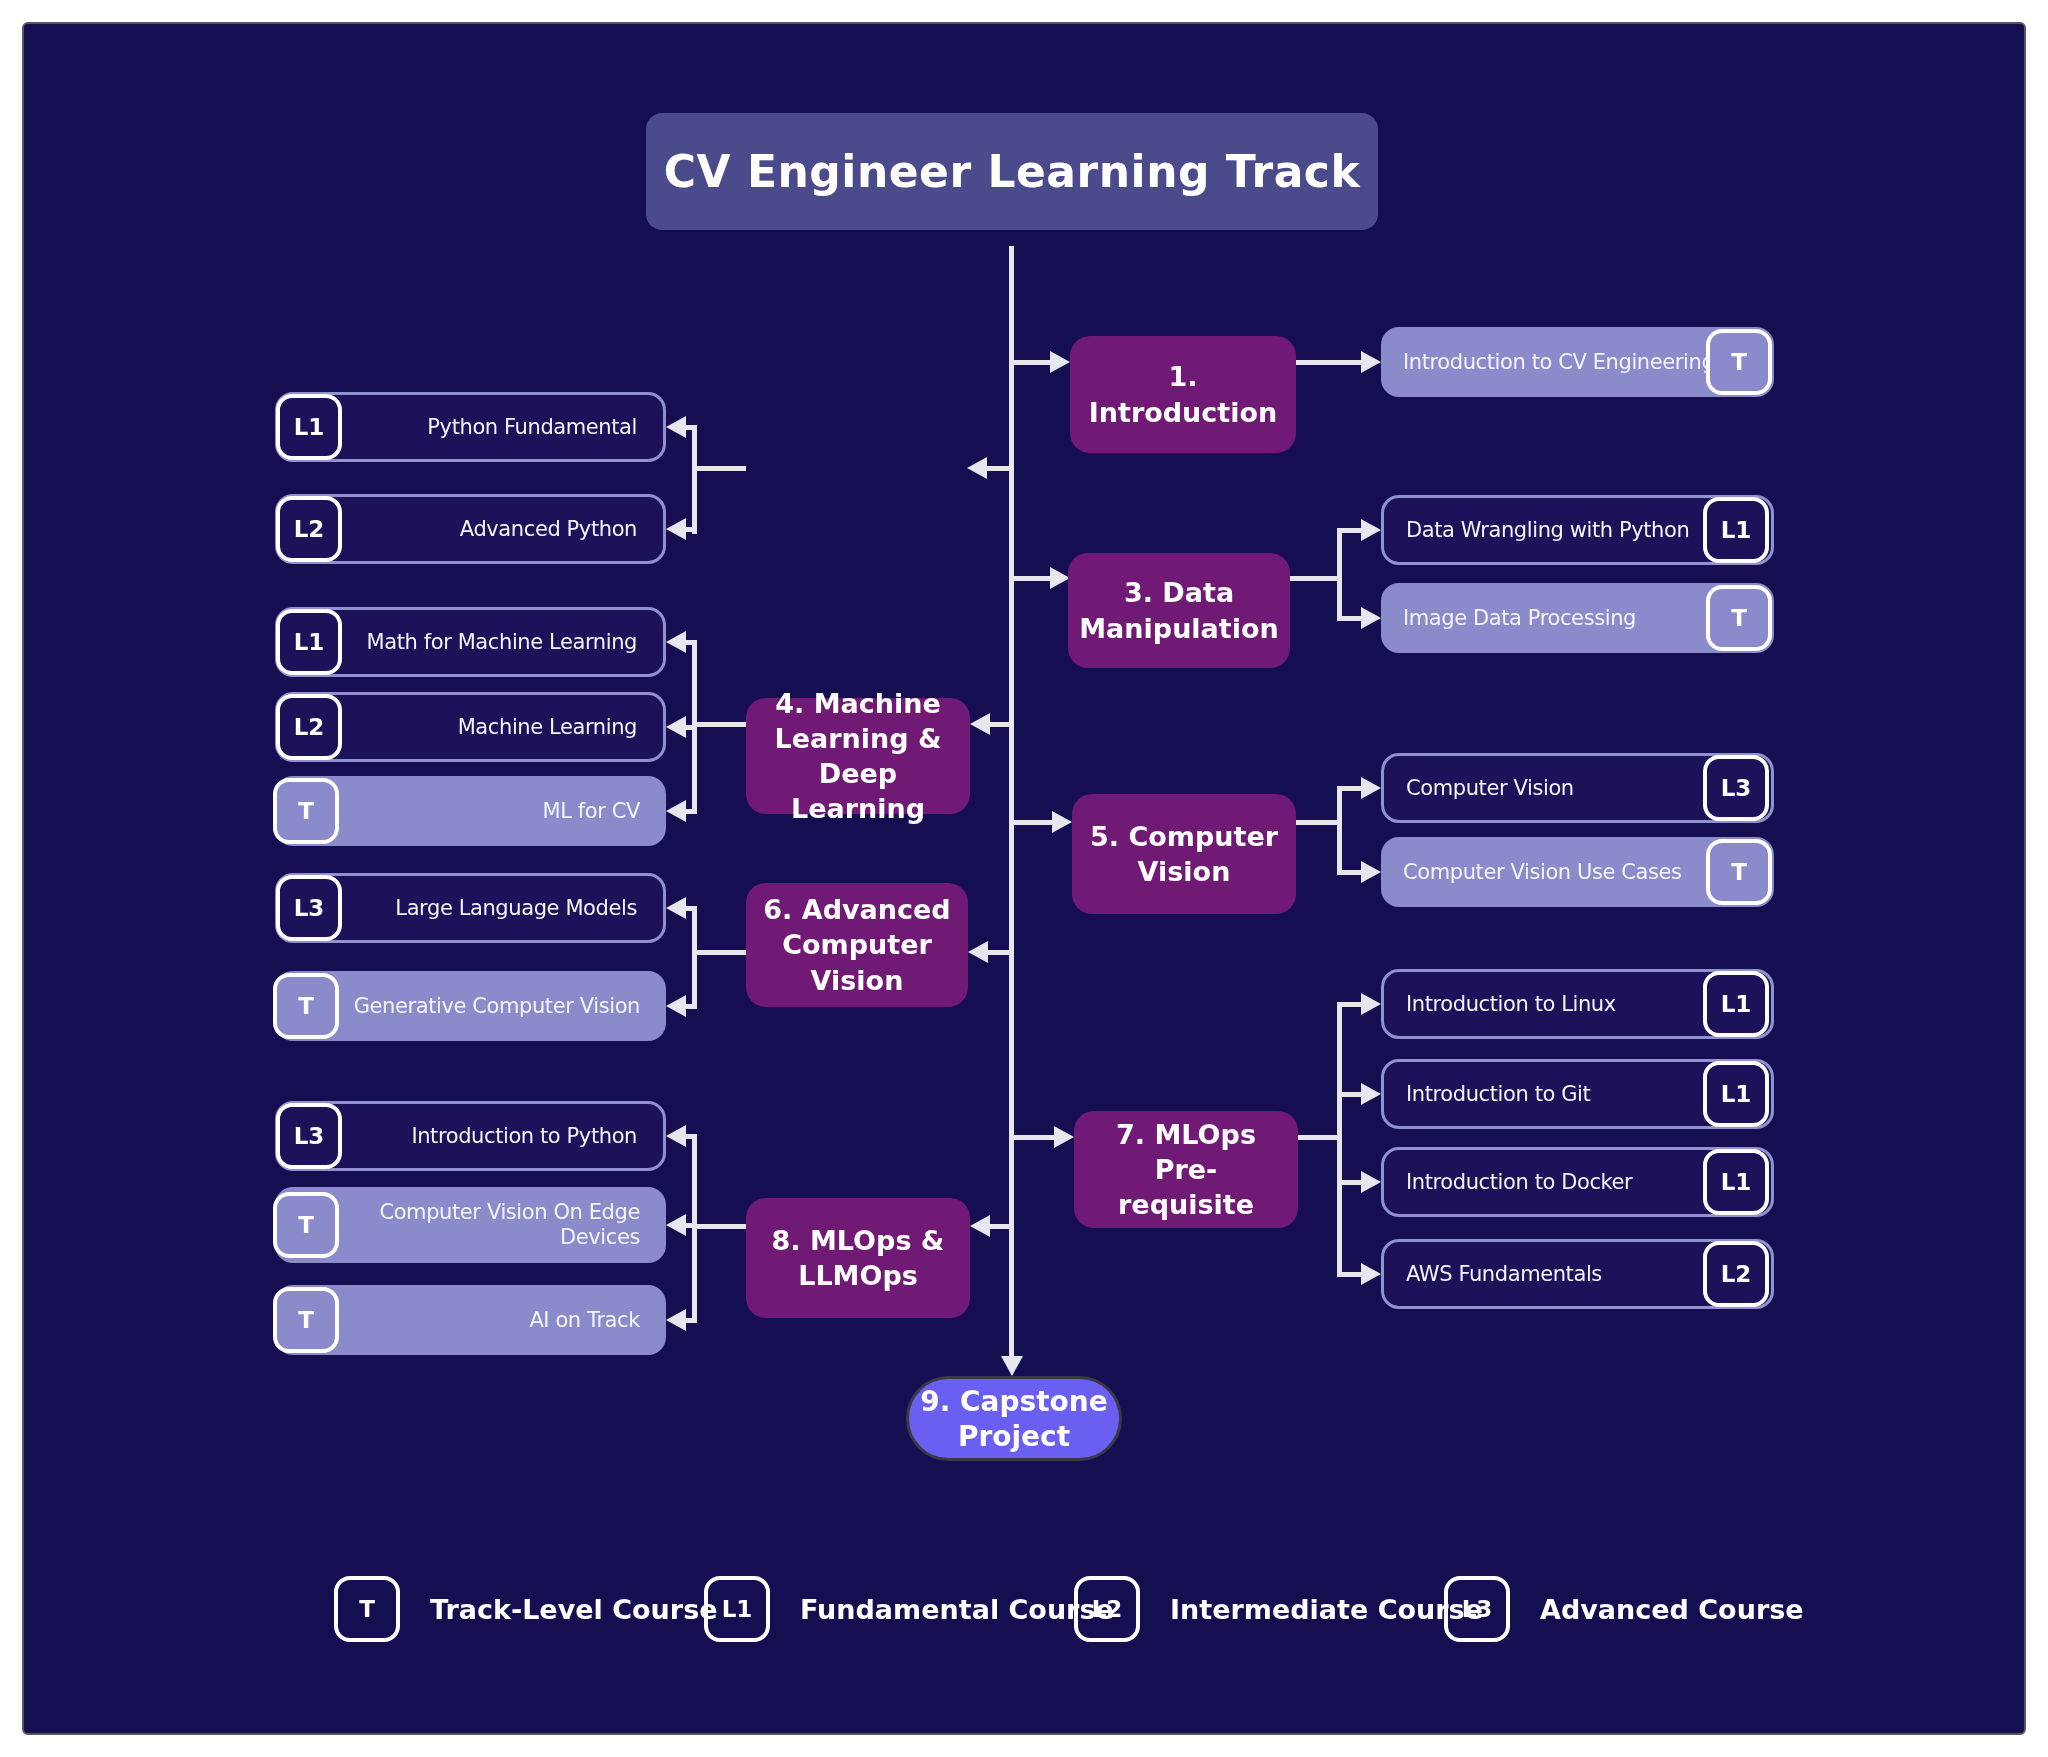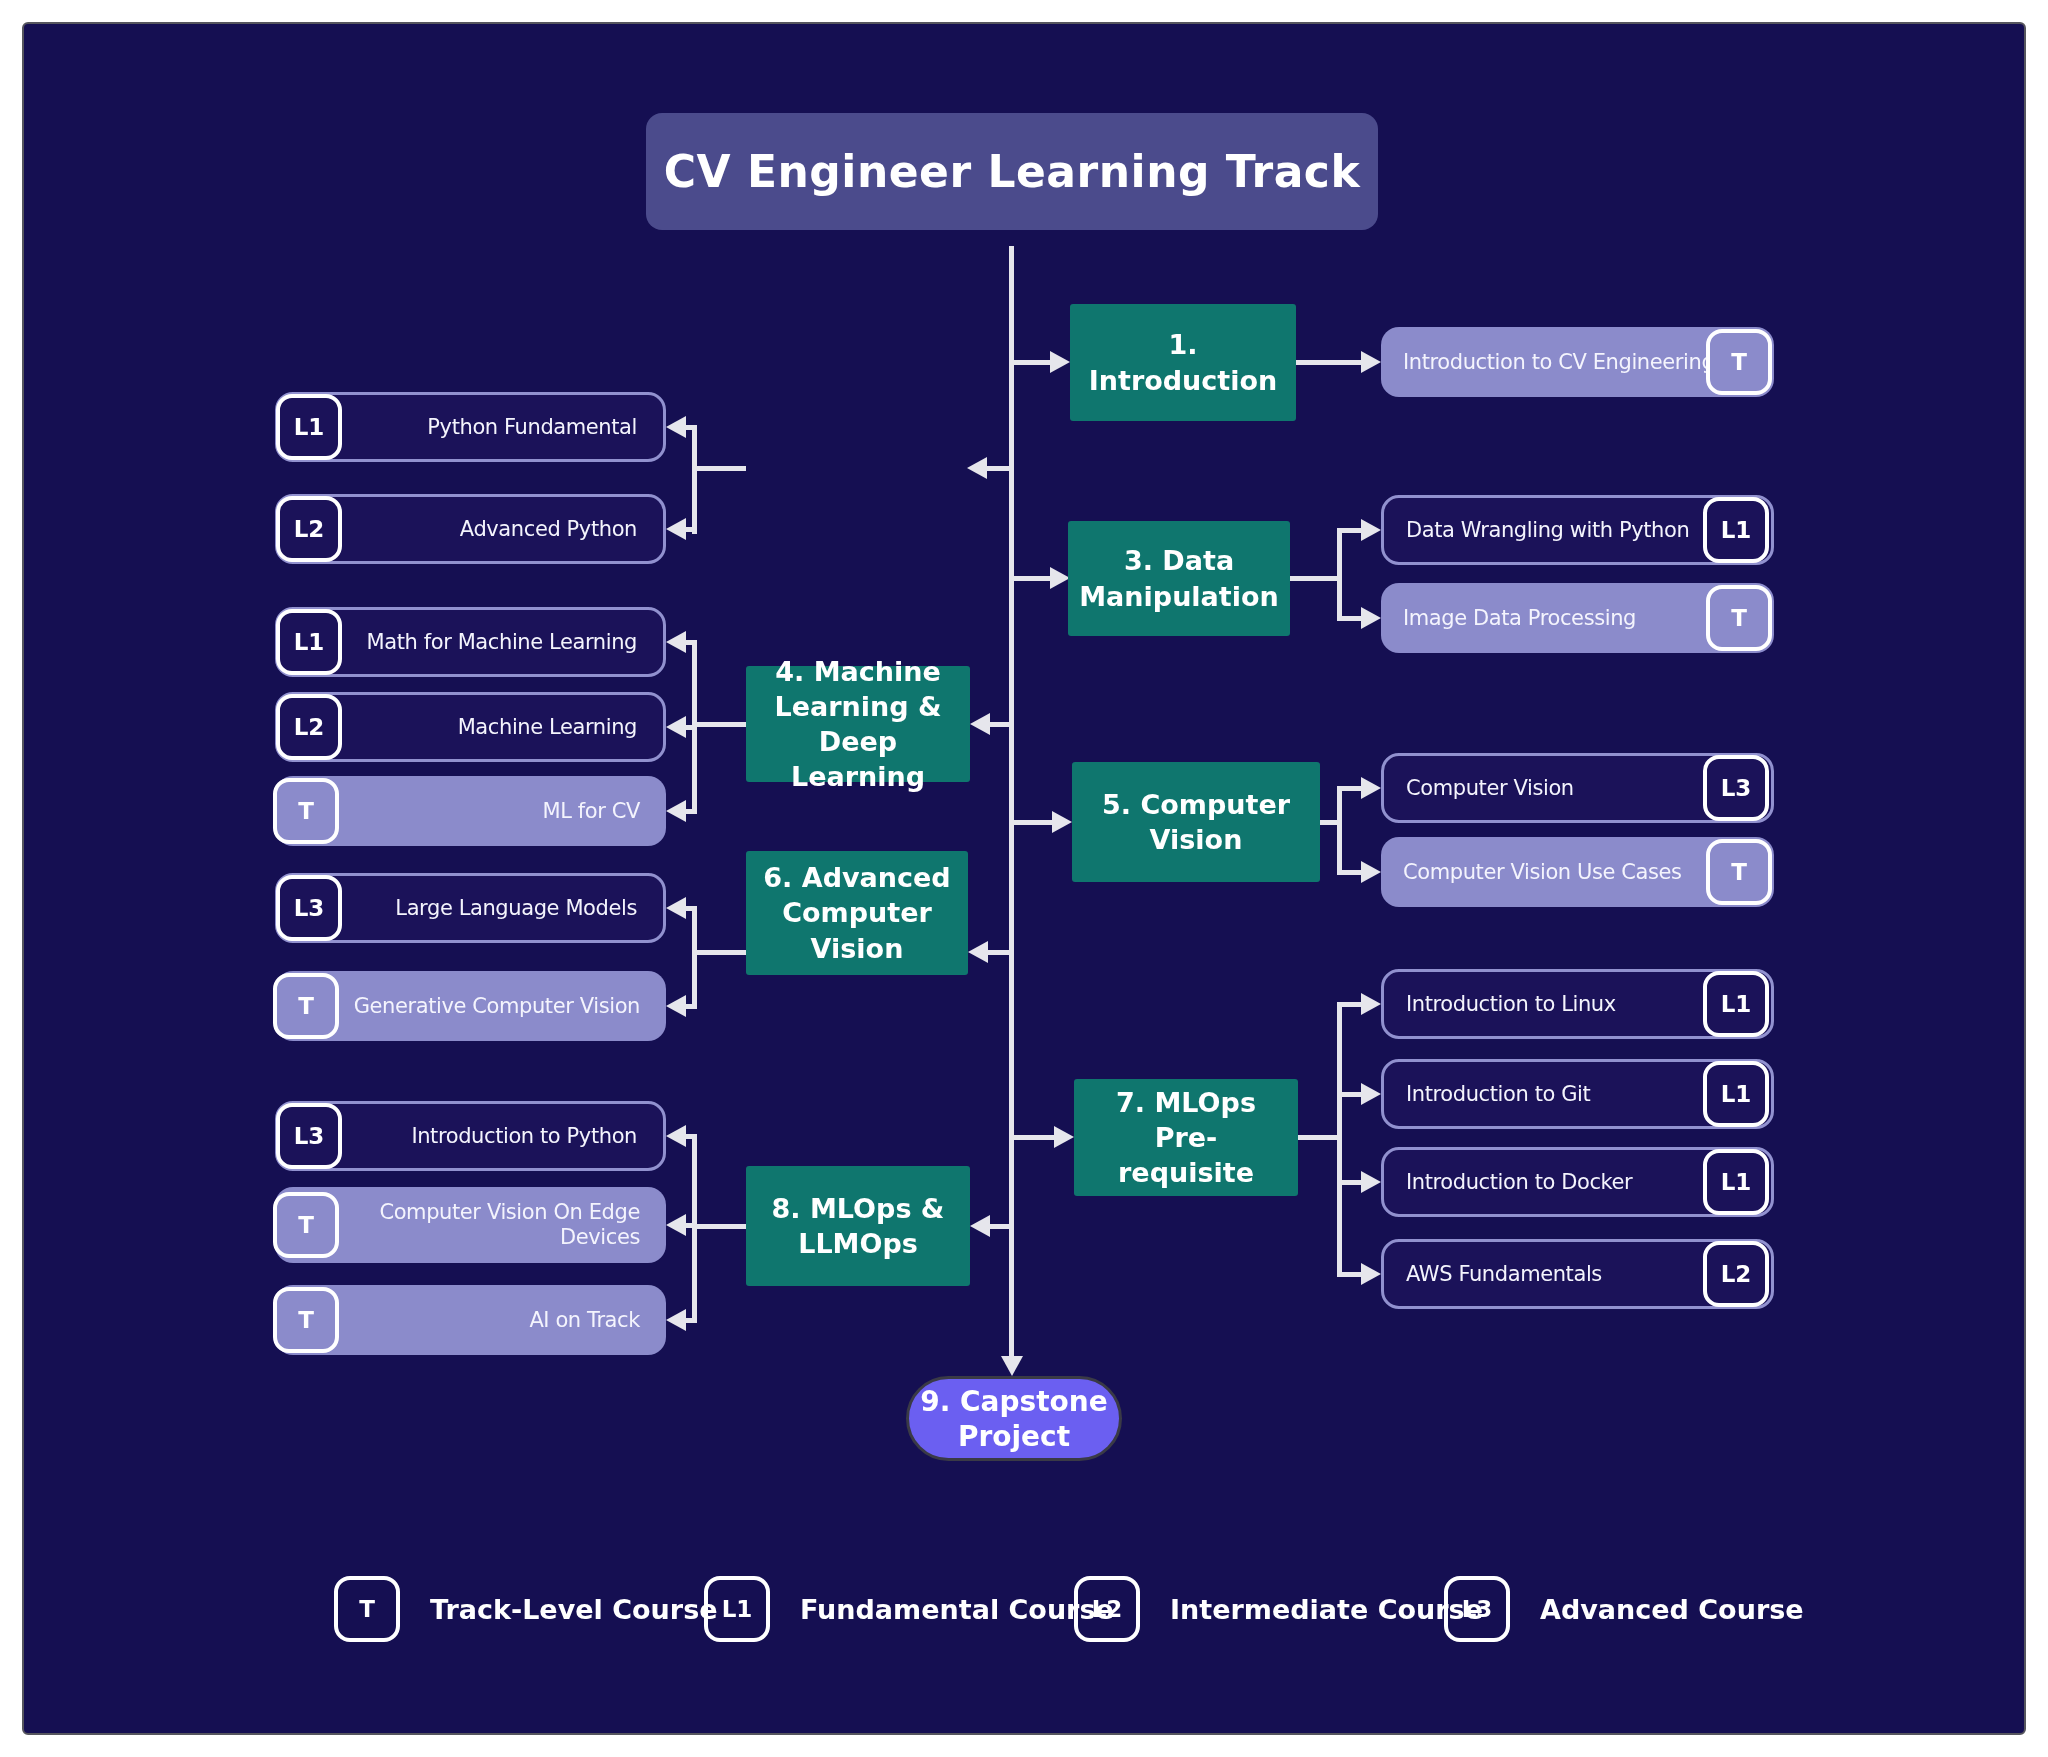--- a/index.html
+++ b/index.html
@@ -21,23 +21,23 @@
   .arr.l { border-top:11px solid transparent; border-bottom:11px solid transparent; border-right:20px solid #e6e6ec; }
   .arr.d { border-left:11px solid transparent; border-right:11px solid transparent; border-top:20px solid #e6e6ec; }
   
   .title-box {
     position:absolute; left:622px; top:89px; width:732px; height:117px;
     background:#4b4b8c; border-radius:16px; display:flex; align-items:center; justify-content:center;
   }
   .title-box span { font-size:44px; font-weight:bold; letter-spacing:0.5px; }
   
   .section-box {
-    position:absolute; background:#0f766e; border-radius:3px;
+    position:absolute; background:#701a75; border-radius:20px;
     display:flex; align-items:center; justify-content:center; text-align:center;
-    padding:0 14px; box-sizing:border-box;
+    padding:0 14px; box-sizing:border-box;margin-top:32px;
   }
   .section-box span { font-size:27px; font-weight:bold; line-height:1.3; }
   
   .course {
     position:absolute; width:391px; height:70px; border-radius:18px;
     display:flex; align-items:center; box-sizing:border-box; overflow:visible;
   }
   .course.right { width:393px; }
   .course.outlined { background:#1b1259; border:3px solid #9191cf; }
   .course.filled  { background:#8b8bcb; }
@@ -166,21 +166,21 @@
 
     <div class="section-box" style="left:1046px; top:280px; width:226px; height:117px;">
       <span>1. Introduction</span>
     </div>
     <div class="section-box" style="left:1044px; top:497px; width:222px; height:115px;">
       <span>3. Data Manipulation</span>
     </div>
     <div class="section-box" style="left:722px; top:642px; width:224px; height:116px;">
       <span>4. Machine Learning &amp; Deep Learning</span>
     </div>
-    <div class="section-box" style="left:1048px; top:738px; width:248px; height:120px;text-align:center;">
+    <div class="section-box" style="left:1048px; top:738px; width:224px; height:120px;text-align:center;">
       <span>5. Computer Vision</span>
     </div>
     <div class="section-box" style="left:722px; top:827px; width:222px; height:124px;">
       <span>6. Advanced Computer Vision</span>
     </div>
     <div class="section-box" style="left:1050px; top:1055px; width:224px; height:117px;">
       <span>7. MLOps Pre-requisite</span>
     </div>
     <div class="section-box" style="left:722px; top:1142px; width:224px; height:120px;">
       <span>8. MLOps &amp; LLMOps</span>

